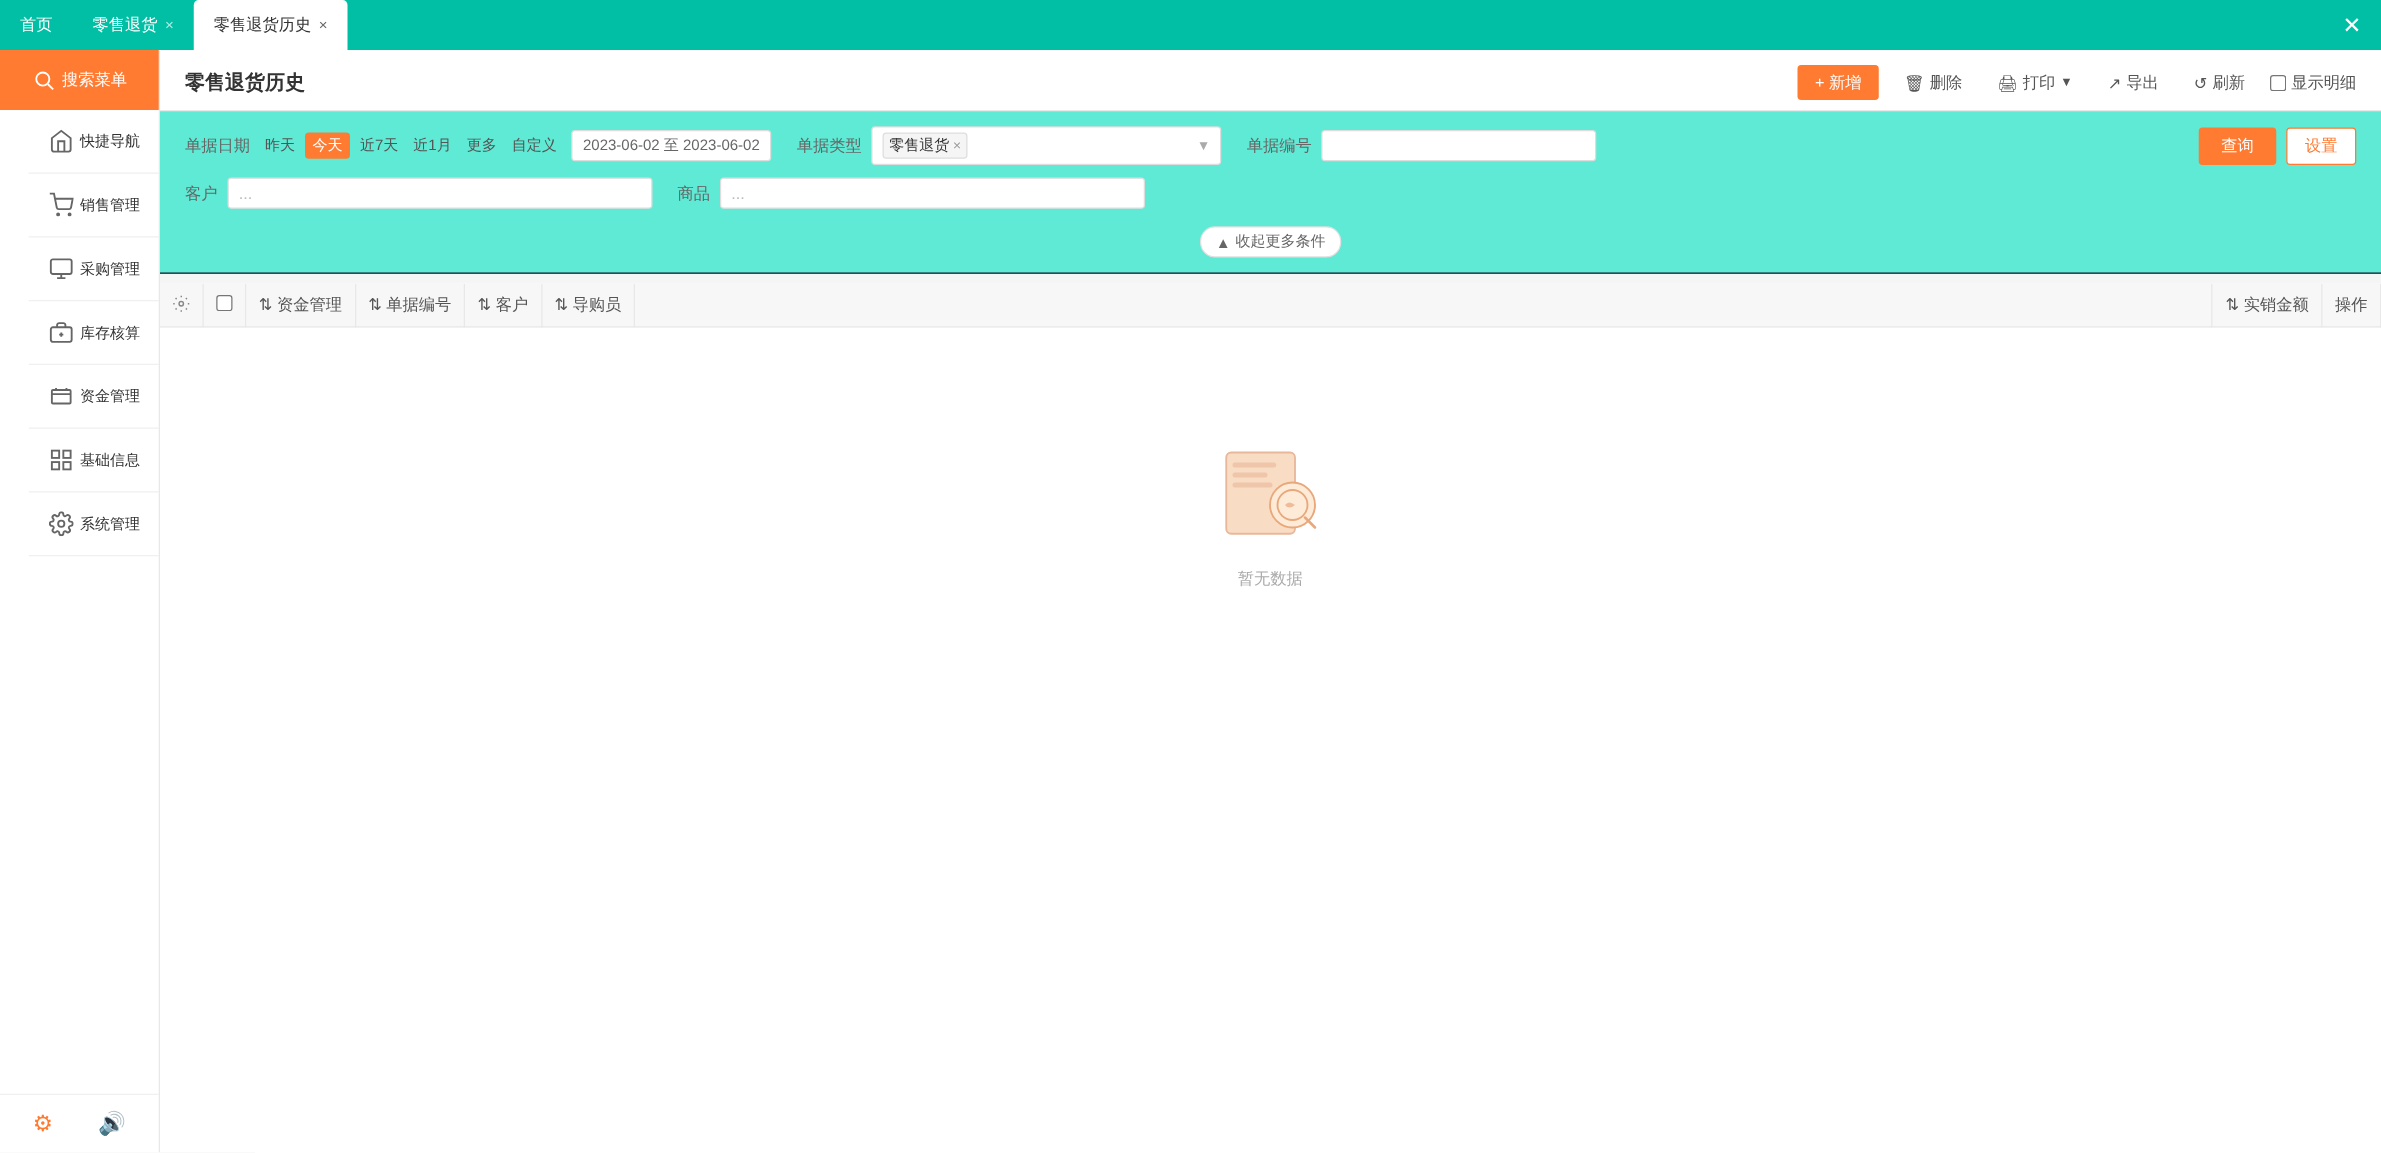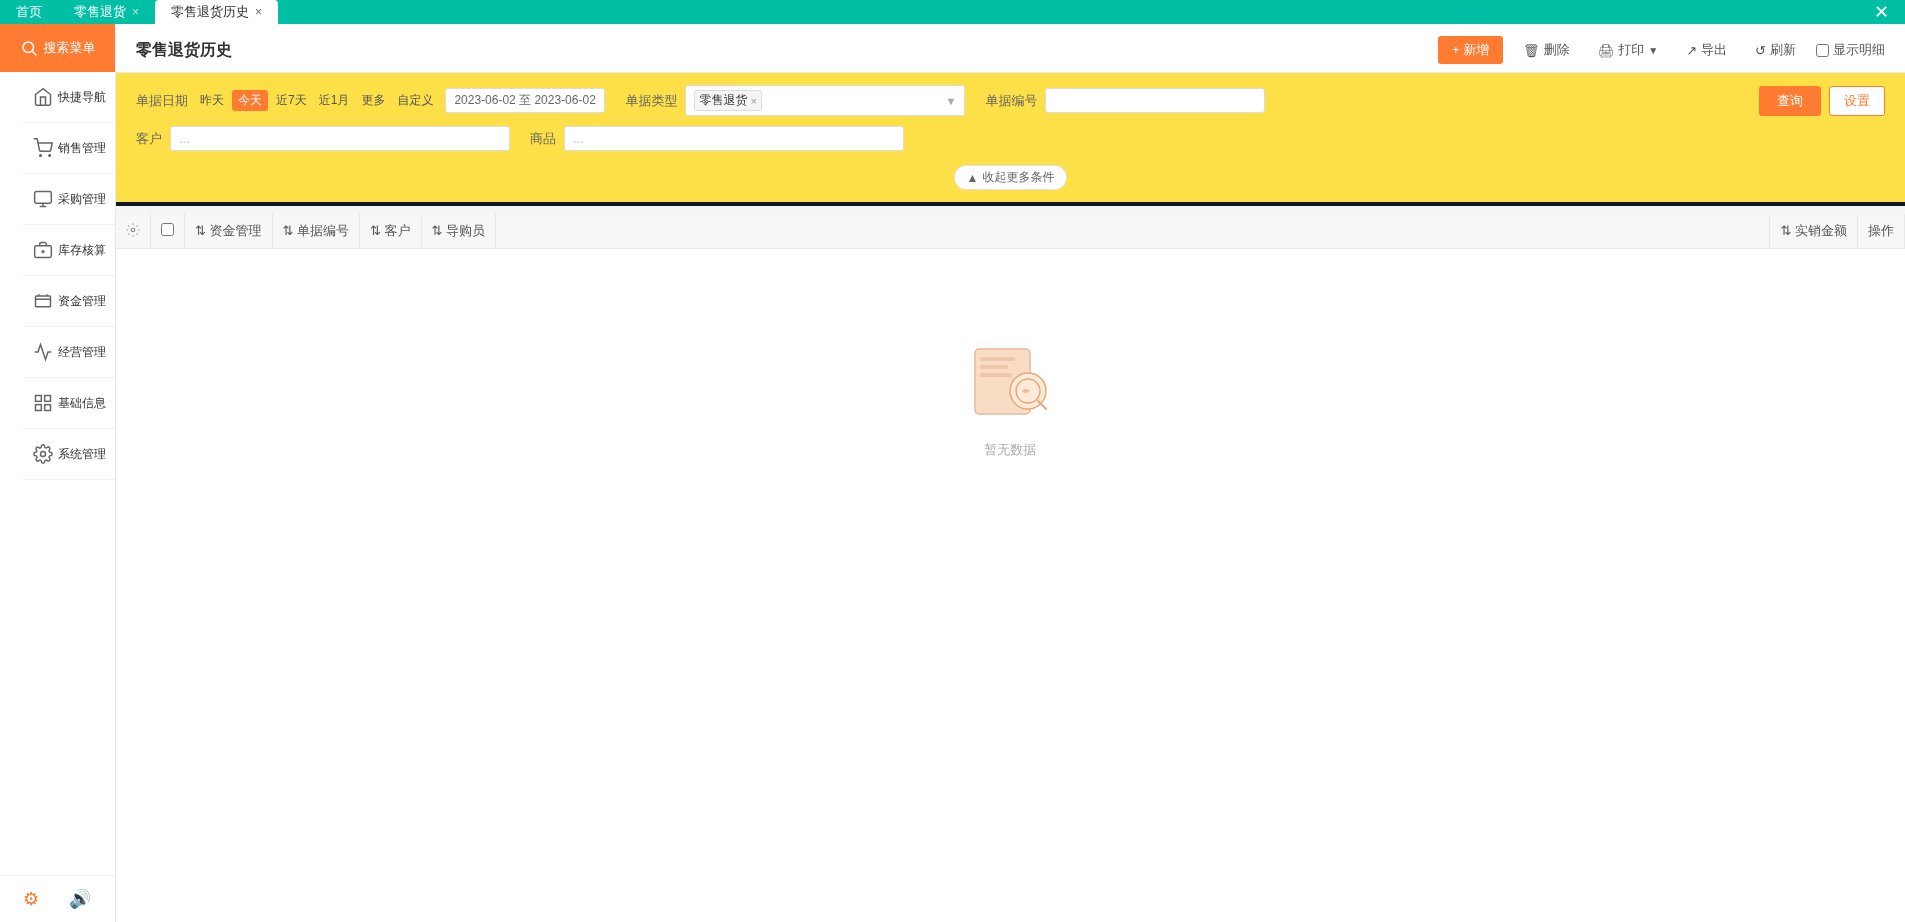--- a/index.html
+++ b/index.html
@@ -1,20 +1,20 @@
 <!DOCTYPE html>
 <html><head>
   <meta charset="utf-8">
   <style>
     * { box-sizing: border-box; margin: 0; padding: 0; font-family: 'Microsoft YaHei', Arial, sans-serif; }
     body { display: flex; flex-direction: column; height: 922px; width: 1905px; overflow: hidden; background: #f5f5f5; }
 
     
     .top-bar {
-      height: 24px;
+      height: 40px;
       background: #00bfa5;
       display: flex;
       align-items: center;
       padding: 0 0 0 0;
       flex-shrink: 0;
     }
     .top-bar .tabs {
       display: flex;
       align-items: center;
       height: 100%;
@@ -52,21 +52,21 @@
 
     
     .main-layout {
       display: flex;
       flex: 1;
       overflow: hidden;
     }
 
     
     .sidebar {
-      width: 116px;
+      width: 128px;
       background: #fff;
       display: flex;
       flex-direction: column;
       border-right: 1px solid #e8e8e8;
       flex-shrink: 0;
     }
     .sidebar-search {
       background: #ff7b32;
       height: 48px;
       display: flex;
@@ -178,23 +178,23 @@
       display: flex;
       align-items: center;
       gap: 4px;
       font-size: 13px;
       color: #555;
       cursor: pointer;
     }
 
     
     .filter-area {
-      background: #fde047;
+      background: #5eead4;
       padding: 12px 20px;
-      border-bottom: 4px solid #0f172a;
+      border-bottom: 1px solid #0f172a;
       flex-shrink: 0;
     }
     .filter-row {
       display: flex;
       align-items: center;
       gap: 20px;
       margin-bottom: 10px;
     }
     .filter-group {
       display: flex;
@@ -457,28 +457,20 @@
     <div class="sidebar-item">
       <div class="icon">
         <svg width="20" height="20" viewBox="0 0 24 24" fill="none" stroke="#666" stroke-width="1.8">
             <rect x="3" y="6" width="18" height="13" rx="1"></rect>
             <path d="M3 10h18M7 6V4M17 6V4"></path>
           </svg>
       </div>
       <span>资金管理</span>
     </div>
 
-    <div class="sidebar-item">
-      <div class="icon">
-        <svg width="20" height="20" viewBox="0 0 24 24" fill="none" stroke="#666" stroke-width="1.8">
-            <polyline points="22,12 18,12 15,21 9,3 6,12 2,12"></polyline>
-          </svg>
-      </div>
-      <span>经营管理</span>
-    </div>
 
     <div class="sidebar-item">
       <div class="icon">
         <svg width="20" height="20" viewBox="0 0 24 24" fill="none" stroke="#666" stroke-width="1.8">
             <rect x="3" y="3" width="7" height="7"></rect>
             <rect x="14" y="3" width="7" height="7"></rect>
             <rect x="14" y="14" width="7" height="7"></rect>
             <rect x="3" y="14" width="7" height="7"></rect>
           </svg>
       </div>

